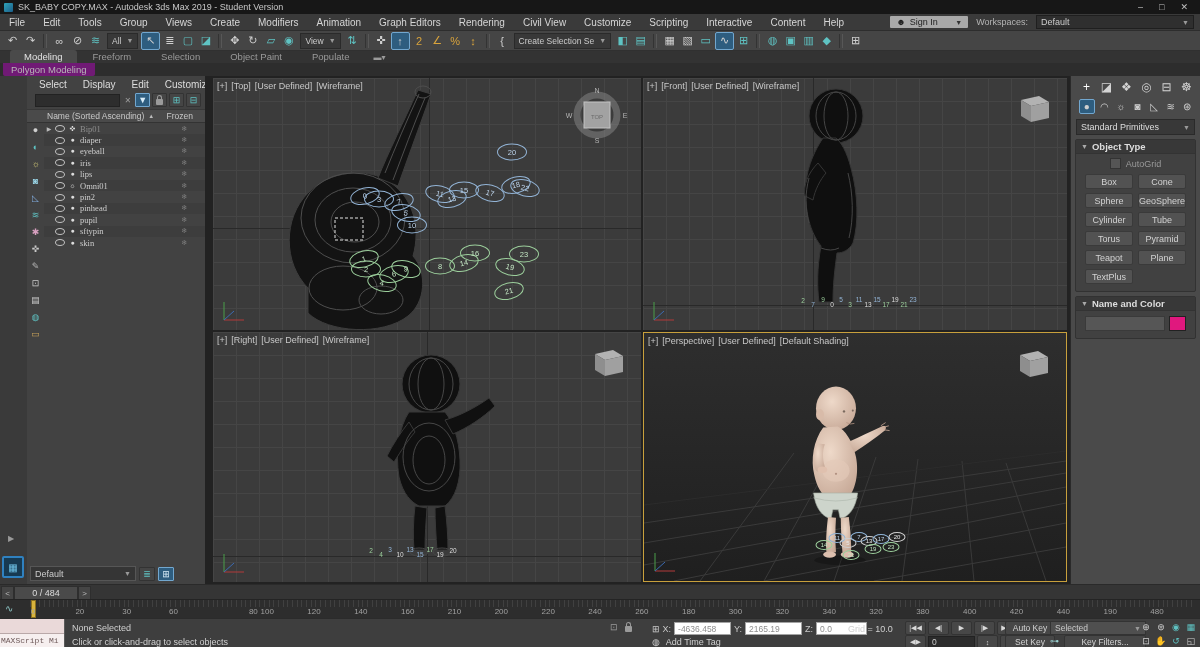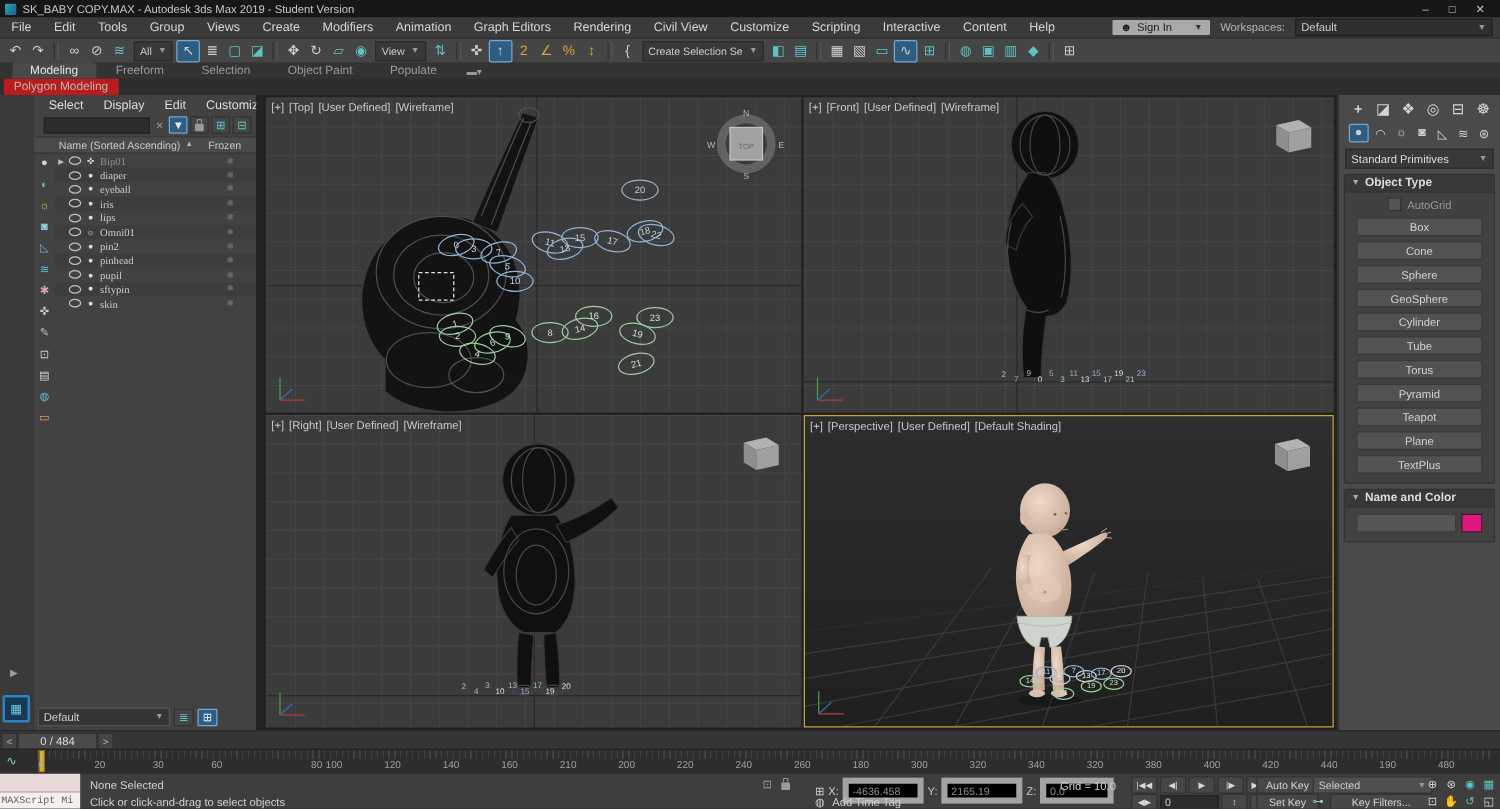--- a/index.html
+++ b/index.html
@@ -24,21 +24,21 @@
   .tb-icon.a{color:#5fc3c3}.tb-icon.o{color:#d8a33c}
   .tb-icon.act{background:#2e5d7f;border:1px solid #72a7cf;}
   .tb-sep{width:2px;height:14px;border-left:1px solid #333;border-right:1px solid #575757;margin:0 3px;flex:none;}
   .tb-dd{height:14px;background:#383838;border:1px solid #2a2a2a;display:flex;align-items:center;font-size:8.5px;color:#ccc;padding:0 4px;margin:0 2px;gap:5px;flex:none;}
   
   .ribbon-tabs{position:absolute;top:51px;width:100%;height:12px;background:#333;display:flex;align-items:flex-end;padding-left:10px;gap:2px;font-size:9.5px;}
   .rtab{padding:1px 14px;color:#9a9a9a;}
   .rtab.active{background:#4a4a4a;color:#e3e3e3;border-radius:3px 3px 0 0;}
   .rtab-cfg{color:#9a9a9a;font-size:8px;padding:1px 8px;}
   .ribbon-row{position:absolute;top:63px;width:100%;height:13px;background:#2d2d2d;border-bottom:1px solid #242424;display:flex;align-items:center;}
-  .ribbon-panel-btn{margin-left:3px;background:#b91c1c;color:#b8b8b8;font-size:9.5px;padding:0 8px;height:13px;display:flex;align-items:center;border-radius:0 0 2px 2px;}
+  .ribbon-panel-btn{margin-left:3px;background:#701a75;color:#b8b8b8;font-size:9.5px;padding:0 8px;height:13px;display:flex;align-items:center;border-radius:0 0 2px 2px;}
   
   .left-dock{position:absolute;left:0;top:76px;width:27px;height:508px;background:#3a3a3a;border-right:1px solid #2c2c2c;}
   .dock-expand{position:absolute;left:8px;top:458px;color:#9a9a9a;font-size:8px;}
   .dock-blue-btn{position:absolute;left:2px;top:480px;width:18px;height:18px;background:#173a52;border:2px solid #2f81c0;border-radius:2px;display:flex;align-items:center;justify-content:center;color:#6fc3e8;font-size:10px;}
   
   .explorer{position:absolute;left:27px;top:76px;width:178px;height:508px;background:#424242;border-right:2px solid #272727;font-size:9px;}
   .ex-menus{display:flex;padding:3px 4px 2px 4px;font-size:10px;color:#ddd;}
   .ex-menu{padding:0 8px;}
   .ex-search{display:flex;align-items:center;gap:2px;padding:1px 4px 2px 8px;}
   .ex-input{width:90px;height:11px;background:#2d2d2d;border:1px solid #222;}
@@ -92,21 +92,21 @@
   .cp-tab{width:13px;text-align:center;}
   .cp-subtabs{display:flex;gap:3px;padding:3px 6px 4px 8px;font-size:10px;color:#cfcfcf;align-items:center;}
   .cp-subtab{width:14px;height:13px;display:flex;align-items:center;justify-content:center;border-radius:2px;}
   .cp-subtab.active{background:#2e5d7f;border:1px solid #72a7cf;}
   .cp-dd{margin:1px 5px 3px;height:14px;background:#383838;border:1px solid #2a2a2a;display:flex;align-items:center;font-size:9px;padding:0 4px;color:#ddd;}
   .rollout{margin:4px 4px 0;background:#414141;border:1px solid #323232;border-radius:2px;}
   .roll-head{height:13px;background:#383838;display:flex;align-items:center;font-size:9.5px;font-weight:bold;color:#ddd;padding:0 5px;gap:4px;border-bottom:1px solid #333;}
   .roll-arrow{font-size:7px;color:#aaa;font-weight:normal;}
   .autogrid{display:flex;align-items:center;gap:5px;justify-content:center;padding:4px 0 2px;color:#9a9a9a;font-size:9px;}
   .checkbox{width:9px;height:9px;background:#555;border:1px solid #333;}
-  .ot-grid{display:grid;grid-template-columns:1fr;gap:4px 5px;padding:3px 9px 7px;}
+  .ot-grid{display:grid;grid-template-columns:1fr 1fr;gap:4px 5px;padding:3px 9px 7px;}
   .ot-btn{height:13px;background:#525252;border:1px solid #3a3a3a;border-radius:2px;color:#d2d2d2;font-size:9px;display:flex;align-items:center;justify-content:center;}
   .nc-row{display:flex;gap:4px;padding:5px 9px 7px;align-items:center;}
   .nc-field{flex:1;height:13px;background:#565656;border:1px solid #3a3a3a;}
   .nc-swatch{width:15px;height:13px;border:1px solid #222;}
   
   .timeslider{position:absolute;left:0;top:584px;width:100%;height:15px;background:#353535;border-top:1px solid #2a2a2a;}
   .ts-btn{position:absolute;width:11px;height:12px;top:1px;background:#454545;border:1px solid #2e2e2e;color:#bbb;font-size:8px;display:flex;align-items:center;justify-content:center;}
   .ts-frame{position:absolute;left:14px;top:1px;width:62px;height:12px;background:#4a4a4a;border:1px solid #2e2e2e;color:#ddd;font-size:9px;display:flex;align-items:center;justify-content:center;}
   .trackbar{position:absolute;left:0;top:599px;width:100%;height:19px;background:#2d2d2d;border-top:1px solid #242424;}
   .tb-ticks{position:absolute;left:30px;right:6px;top:0;height:7px;background:repeating-linear-gradient(90deg,#404040 0 1px,transparent 1px 4.68px);}
@@ -117,21 +117,21 @@
   .statusbar{position:absolute;left:0;top:618px;width:100%;height:29px;background:#3e3e3e;border-top:1px solid #2b2b2b;font-size:9px;}
   .ms-box{position:absolute;left:0;top:0;width:64px;height:29px;border-right:1px solid #5a5a5a;}
   .ms-top{height:14px;background:#ead9d9;border-bottom:1px solid #b9a8a8;}
   .ms-bottom{height:14px;background:#f6efef;font-family:"Liberation Mono",monospace;font-size:8px;color:#6f5b5b;padding-left:1px;overflow:hidden;white-space:nowrap;line-height:14px;}
   .sline1{position:absolute;left:72px;top:4px;color:#d0d0d0;}
   .sline2{position:absolute;left:72px;top:18px;color:#d0d0d0;}
   .isolate-lock{position:absolute;left:610px;top:3px;display:flex;gap:7px;align-items:center;color:#9a9a9a;font-size:9px;}
   .padlock{width:7px;height:6px;background:#9a9a9a;border-radius:1px;position:relative;margin-top:3px;}
   .padlock:before{content:"";position:absolute;left:1px;top:-4px;width:3px;height:3px;border:1px solid #9a9a9a;border-bottom:none;border-radius:3px 3px 0 0;}
   .xyz{position:absolute;left:652px;top:3px;display:flex;align-items:center;gap:3px;color:#c9c9c9;}
-  .xyz-field{width:52px;height:11px;background:#000000;border:5px solid #a3a3a3;color:#8f8f8f;font-size:8.5px;display:flex;align-items:center;padding-left:3px;}
+  .xyz-field{width:52px;height:11px;background:#ffffff;border:1px solid #a3a3a3;color:#8f8f8f;font-size:8.5px;display:flex;align-items:center;padding-left:3px;}
   .grid-label{position:absolute;left:848px;top:5px;color:#d0d0d0;}
   .timetag{position:absolute;left:652px;top:18px;display:flex;gap:6px;align-items:center;color:#d0d0d0;}
   .playback{position:absolute;left:905px;top:2px;display:flex;gap:2px;}
   .pb-btn{min-width:15px;height:12px;background:#474747;border:1px solid #333;border-radius:2px;color:#d8d8d8;font-size:7px;display:flex;align-items:center;justify-content:center;padding:0 2px;}
   .frame-row{position:absolute;left:905px;top:16px;display:flex;gap:2px;align-items:center;}
   .frame-field{width:42px;height:11px;background:#2c2c2c;border:1px solid #222;color:#ccc;font-size:8.5px;display:flex;align-items:center;padding-left:3px;}
   .sb-btn{height:12px;background:#474747;border:1px solid #333;border-radius:2px;color:#d4d4d4;font-size:8.5px;display:flex;align-items:center;justify-content:center;padding:0 4px;}
   .autokey{position:absolute;left:1005px;top:2px;width:40px;}
   .selected-dd{position:absolute;left:1050px;top:2px;width:86px;height:12px;background:#4f4f4f;border:1px solid #333;color:#ccc;font-size:8.5px;display:flex;align-items:center;padding:0 4px;}
   .setkey{position:absolute;left:1005px;top:16px;width:40px;}

